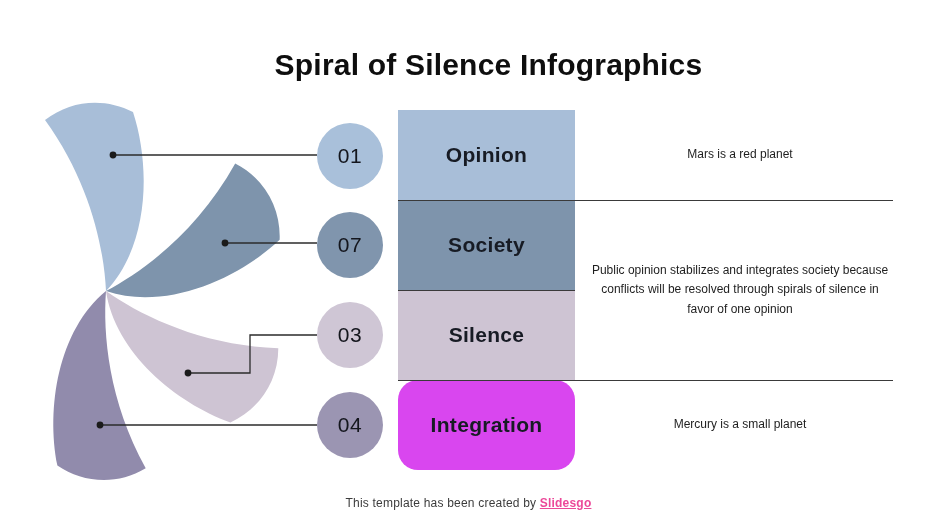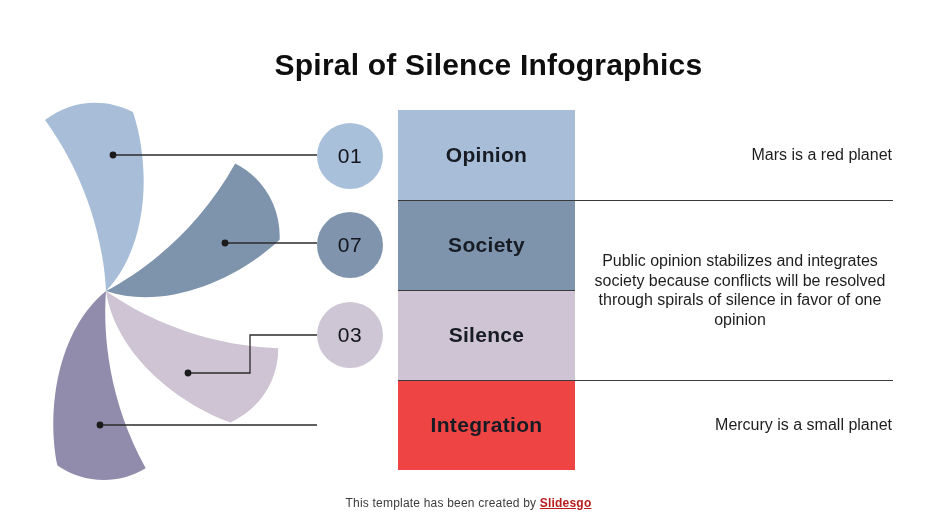--- a/index.html
+++ b/index.html
@@ -33,34 +33,34 @@
   }
   .b1{top:110px}.b2{top:200px}.b3{top:290px}.b4{top:380px}
   .divider{
     position:absolute;height:1px;background:#3a3a3a;left:398px;
   }
   .d1{top:200px;width:495px}
   .d2{top:290px;width:177px}
   .d3{top:380px;width:495px}
   .note{
     position:absolute;left:588px;width:304px;
-    display:flex;align-items:center;justify-content:flex-end;
+    display:flex;align-items:center;justify-content:center;
     text-align:center;
-    font-size:16px;line-height:19.5px;color:#1e1e1e;
+    font-size:12px;line-height:19.5px;color:#1e1e1e;
   }
   .n1{top:110px;height:90px}
   .n2{top:200px;height:180px}
   .n4{top:380px;height:90px}
   .footer{
     position:absolute;left:0;top:496px;width:937px;
     text-align:center;
     font-size:12px;color:#3c3c3c;letter-spacing:.2px;
   }
   .footer .brand{
-    font-weight:700;color:#b91c1c;text-decoration:underline;cursor:pointer;
+    font-weight:700;color:#ec4899;text-decoration:underline;cursor:pointer;
   }
 </style>
 </head>
 <body>
 
 <div class="slide">
 
   <div class="title">Spiral of Silence Infographics</div>
 
   <svg class="spiral-svg" width="937" height="527" viewBox="0 0 937 527">
@@ -80,25 +80,26 @@
       <circle cx="113" cy="155" r="3.4"></circle>
       <circle cx="225" cy="243" r="3.4"></circle>
       <circle cx="188" cy="373" r="3.4"></circle>
       <circle cx="100" cy="425" r="3.4"></circle>
     </g>
   </svg>
 
   <div class="step-circle c1" style="background: rgb(169, 192, 218);">01</div>
   <div class="step-circle c2" style="background: rgb(128, 149, 173);">07</div>
   <div class="step-circle c3" style="background: rgb(207, 198, 213);">03</div>
+  <div class="step-circle c4" style="background: rgb(155, 149, 178);">04</div>
 
   <div class="label-box b1" style="background: rgb(168, 190, 216);">Opinion</div>
   <div class="label-box b3" style="background: rgb(206, 196, 211);">Silence</div>
   <div class="label-box b2" style="background: rgb(126, 148, 172);">Society</div>
-  <div class="label-box b4" style="background: #ef4444;">Integration</div>
+  <div class="label-box b4" style="background: #d946ef; border-radius: 20px;">Integration</div>
 
   <div class="divider d1"></div>
   <div class="divider d2"></div>
   <div class="divider d3"></div>
 
   <div class="note n1">
     <span>Mars is a red planet</span>
   </div>
   <div class="note n4">
     <span>Mercury is a small planet</span>

